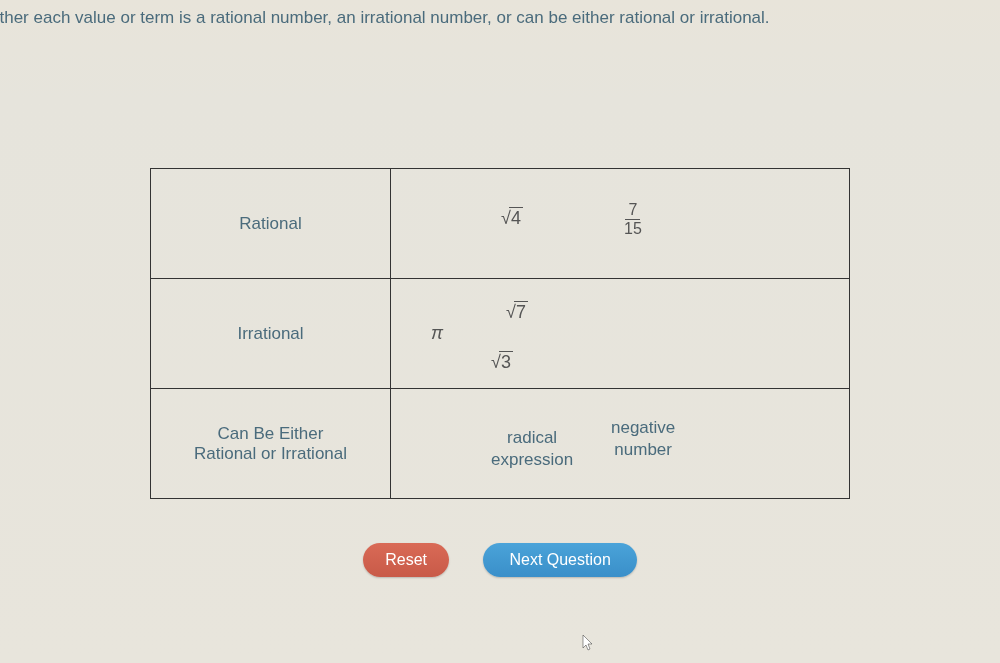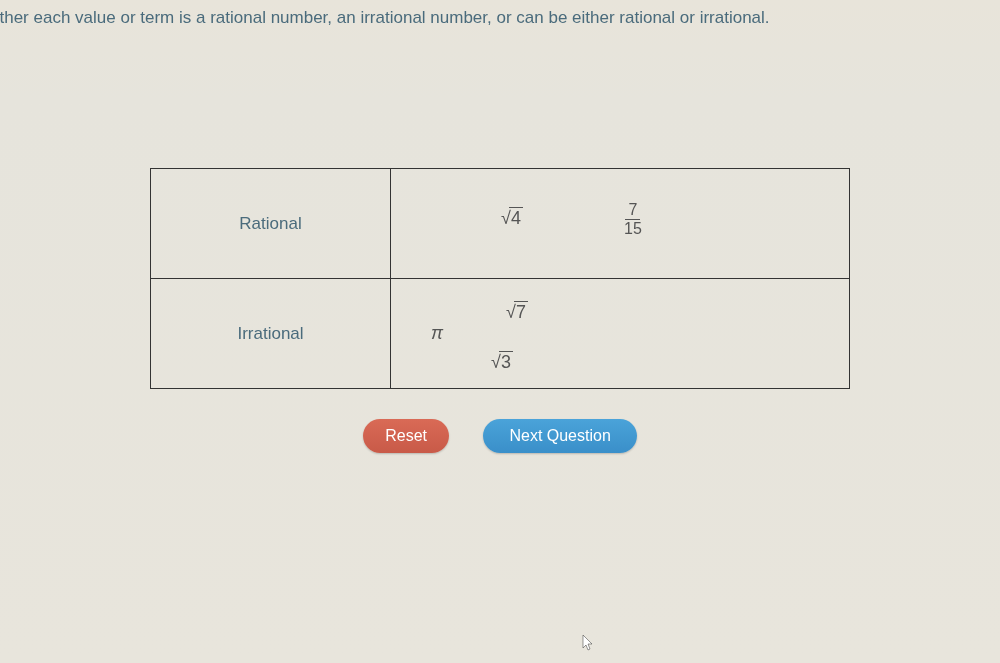--- a/index.html
+++ b/index.html
@@ -81,21 +81,21 @@
       line-height: 1;
     }
     .fraction .num {
       border-bottom: 1px solid #555;
       padding: 0 3px 1px;
     }
     .fraction .den {
       padding: 1px 3px 0;
     }
     .button-row {
-      margin-top: 30px;
+      margin-top: 44px;
       text-align: center;
     }
     .btn {
       display: inline-block;
       padding: 8px 22px;
       border-radius: 20px;
       font-size: 16px;
       color: #fff;
       border: none;
       cursor: pointer;
@@ -147,20 +147,36 @@
       <td class="content-cell">
         <span class="math-item" style="left:40px; top:44px; font-style:italic;">π</span>
         <span class="math-item" style="left:115px; top:22px;">
           <span class="sqrt"><span class="sqrt-inner">7</span></span>
         </span>
         <span class="math-item" style="left:100px; top:72px;">
           <span class="sqrt"><span class="sqrt-inner">3</span></span>
         </span>
       </td>
     </tr>
+    <tr>
+      <td class="label-cell">
+        <span>Can Be Either</span><br>
+        <span>Rational or Irrational</span>
+      </td>
+      <td class="content-cell">
+        <span class="text-item" style="left:100px; top:38px;">
+          <span>radical</span><br>
+          <span>expression</span>
+        </span>
+        <span class="text-item" style="left:220px; top:28px;">
+          <span>negative</span><br>
+          <span>number</span>
+        </span>
+      </td>
+    </tr>
   </tbody>
     </table>
 </div>
 
 <div class="button-row">
   <button class="btn btn-reset">Reset</button>
   <button class="btn btn-next">Next Question</button>
 </div>
 
 <div class="cursor">

